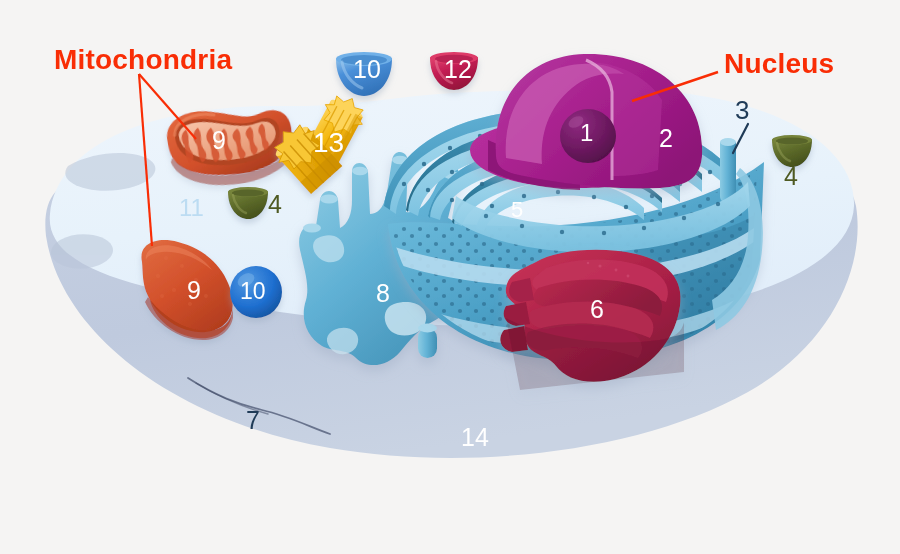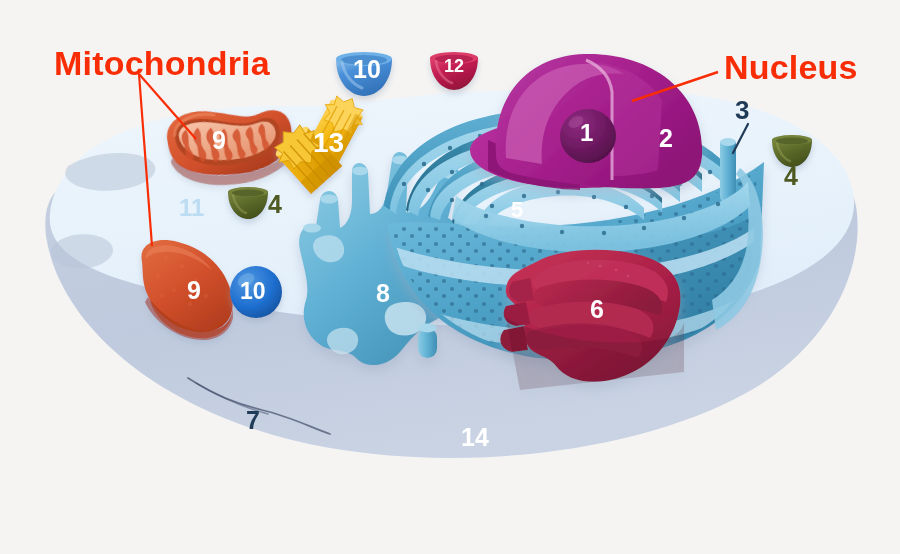--- a/index.html
+++ b/index.html
@@ -10,35 +10,35 @@
     font-family:"Liberation Sans","DejaVu Sans",sans-serif;
     overflow:hidden;
     position:relative;
   }
   #stage{position:absolute;left:0;top:0;width:900px;height:554px;}
   #stage > svg{position:absolute;left:0;top:0;}
 
   .num-label{
     position:absolute;
     font-family:"Liberation Sans","DejaVu Sans",sans-serif;
-    font-weight:700;
+    font-weight:400;
     line-height:1;
     user-select:none;
     white-space:nowrap;
   }
   .num-white{color:#ffffff;}
   .num-dark{color:#1f3b57;}
   .num-olive{color:#4e5a22;}
   .num-pale{color:#bcdcf2;}
 
   .callout{
     position:absolute;
     color:#f92d05;
     font-weight:700;
-    font-size:34px;
+    font-size:28px;
     letter-spacing:.2px;
     line-height:1;
     white-space:nowrap;
     user-select:none;
   }
 </style>
 </head>
 <body>
 
 <div id="stage">
@@ -575,17 +575,17 @@
   <div class="num-label num-olive" style="left:784px;top:164px;font-size:25px;">4</div>
   <div class="num-label num-white" style="left:511px;top:199px;font-size:22px;">5</div>
   <div class="num-label num-white" style="left:590px;top:297px;font-size:25px;">6</div>
   <div class="num-label num-dark" style="left:246px;top:408px;font-size:25px;">7</div>
   <div class="num-label num-white" style="left:376px;top:281px;font-size:25px;">8</div>
   <div class="num-label num-white" style="left:212px;top:128px;font-size:25px;">9</div>
   <div class="num-label num-white" style="left:187px;top:278px;font-size:25px;">9</div>
   <div class="num-label num-white" style="left:353px;top:57px;font-size:25px;">10</div>
   <div class="num-label num-white" style="left:240px;top:280px;font-size:23px;">10</div>
   <div class="num-label num-pale" style="left:179px;top:196px;font-size:24px;">11</div>
-  <div class="num-label num-white" style="left:444px;top:57px;font-size:18px;">12</div>
+  <div class="num-label num-white" style="left:444px;top:57px;font-size:25px;">12</div>
   <div class="num-label num-white" style="left:313px;top:129px;font-size:28px;">13</div>
   <div class="num-label num-white" style="left:461px;top:410px;font-size:25px;margin-top:15px;">14</div>
 
 </div>
 
 </body></html>

